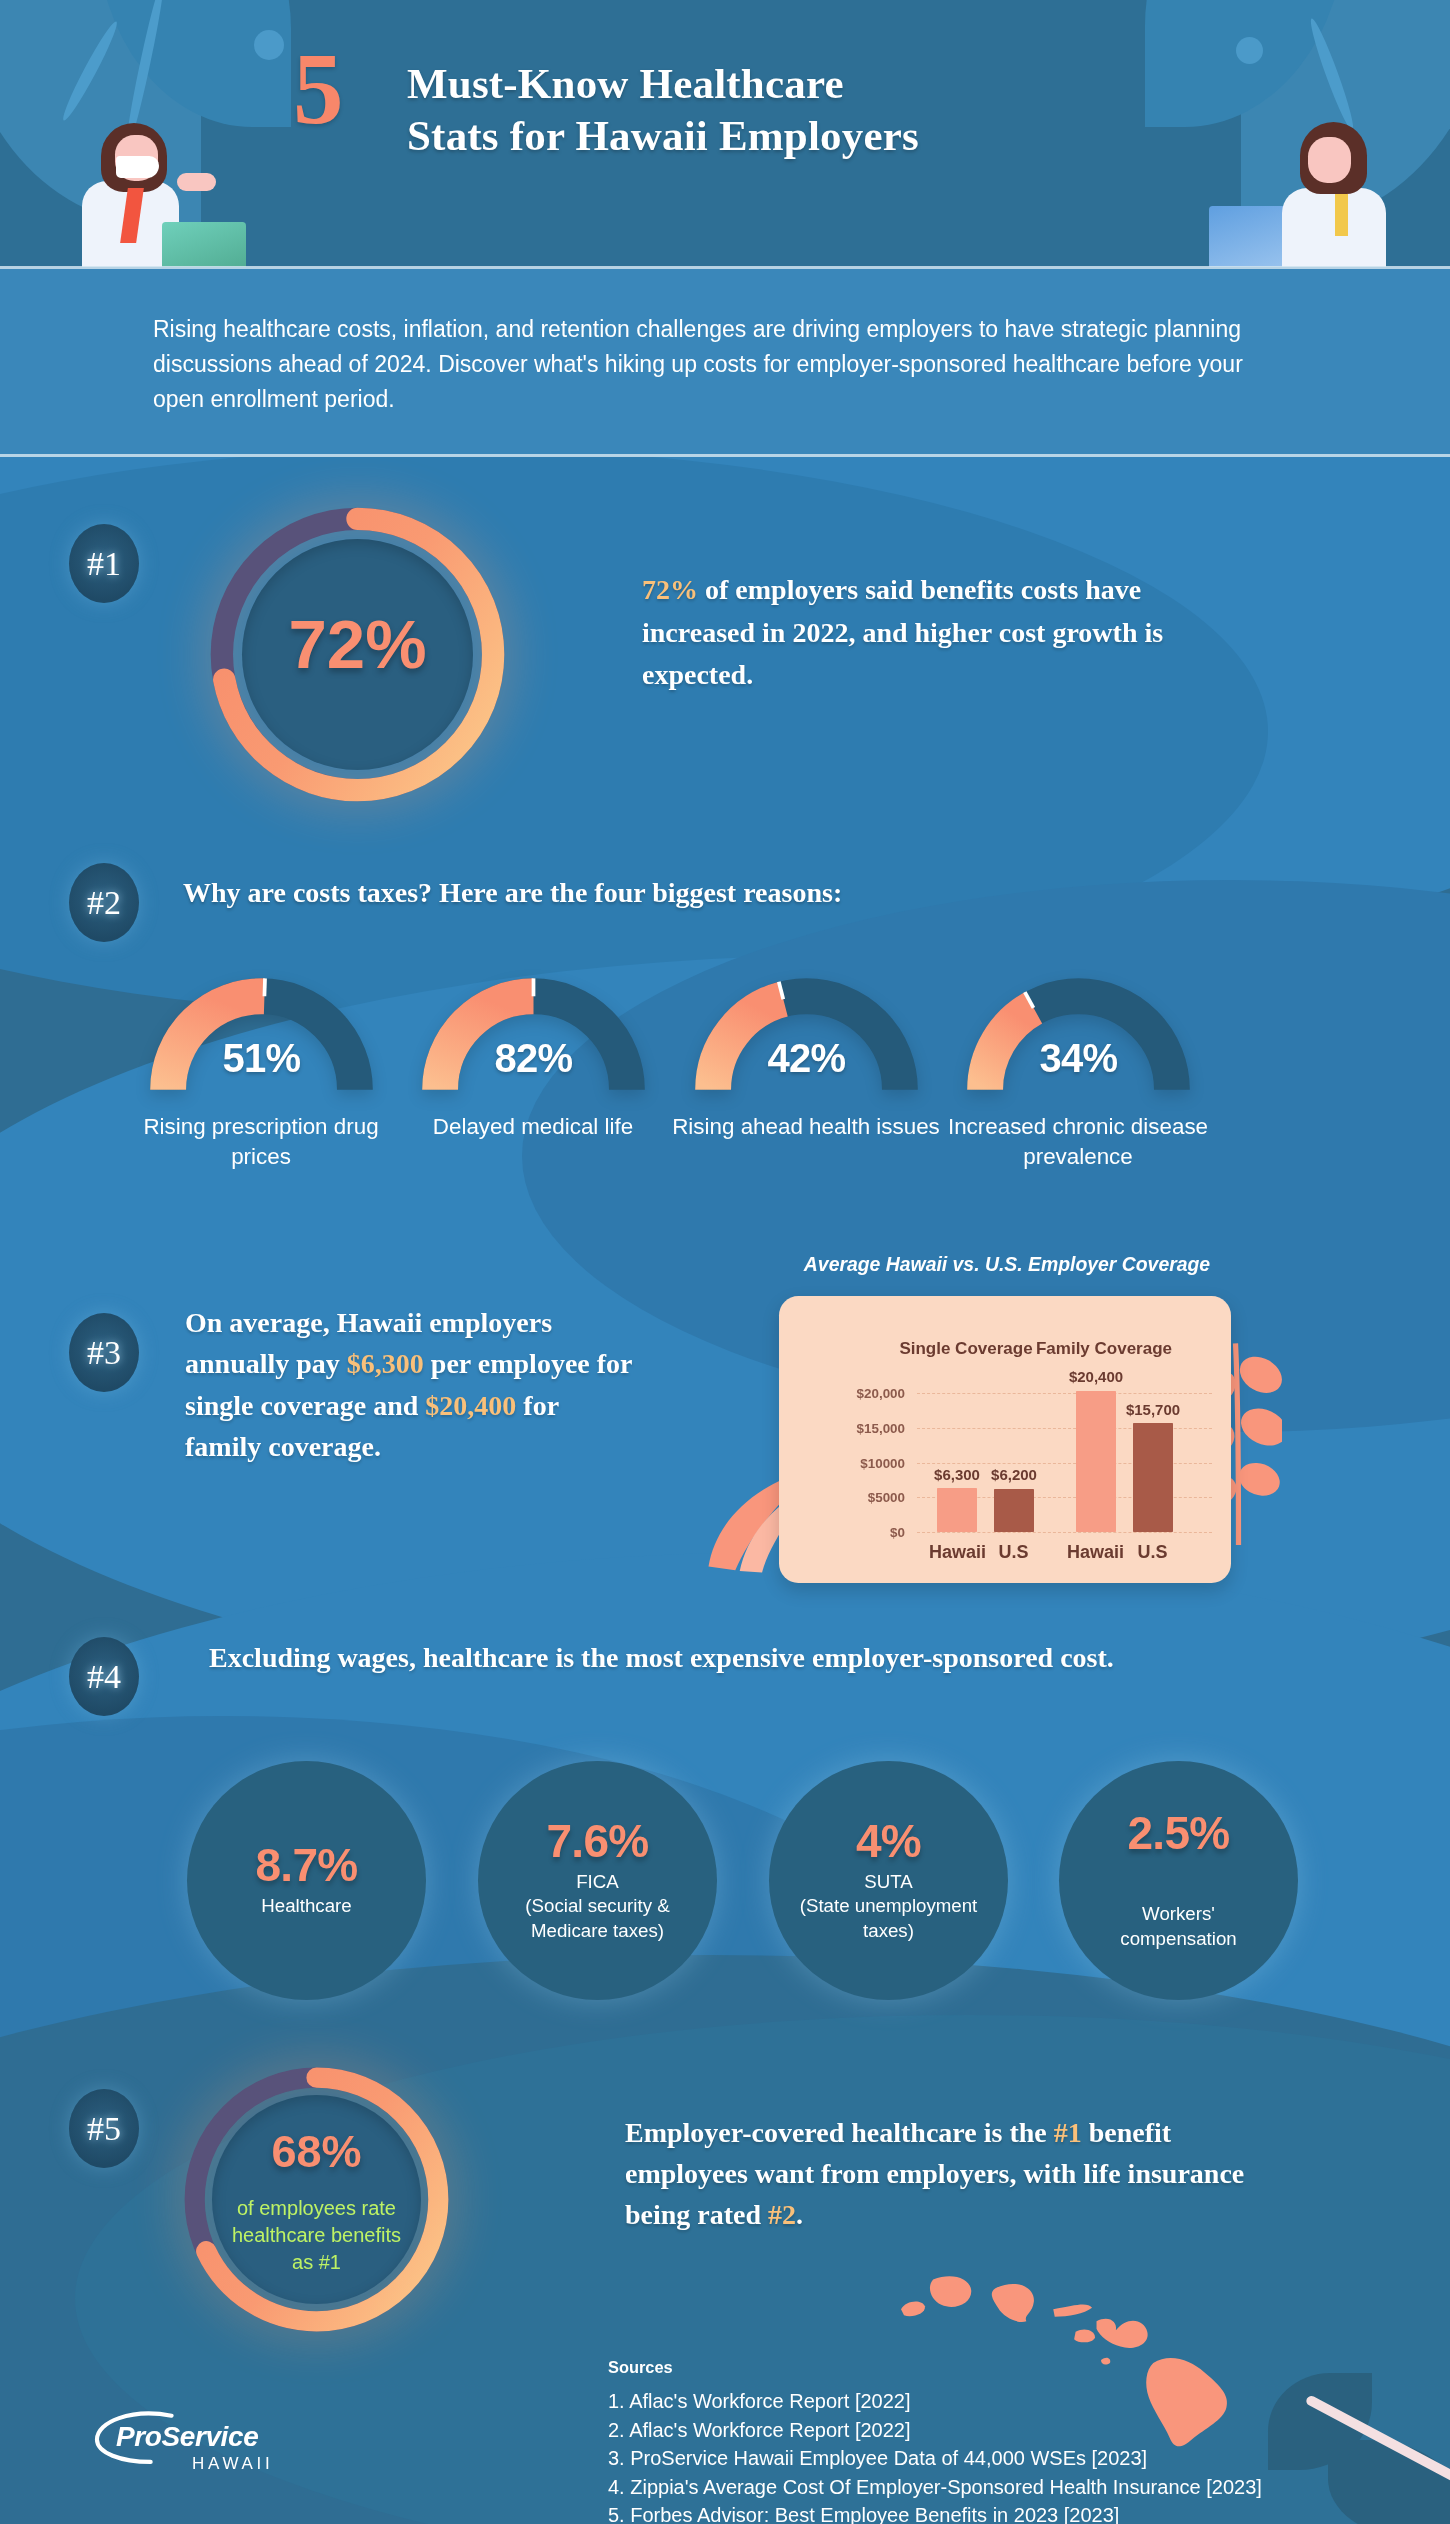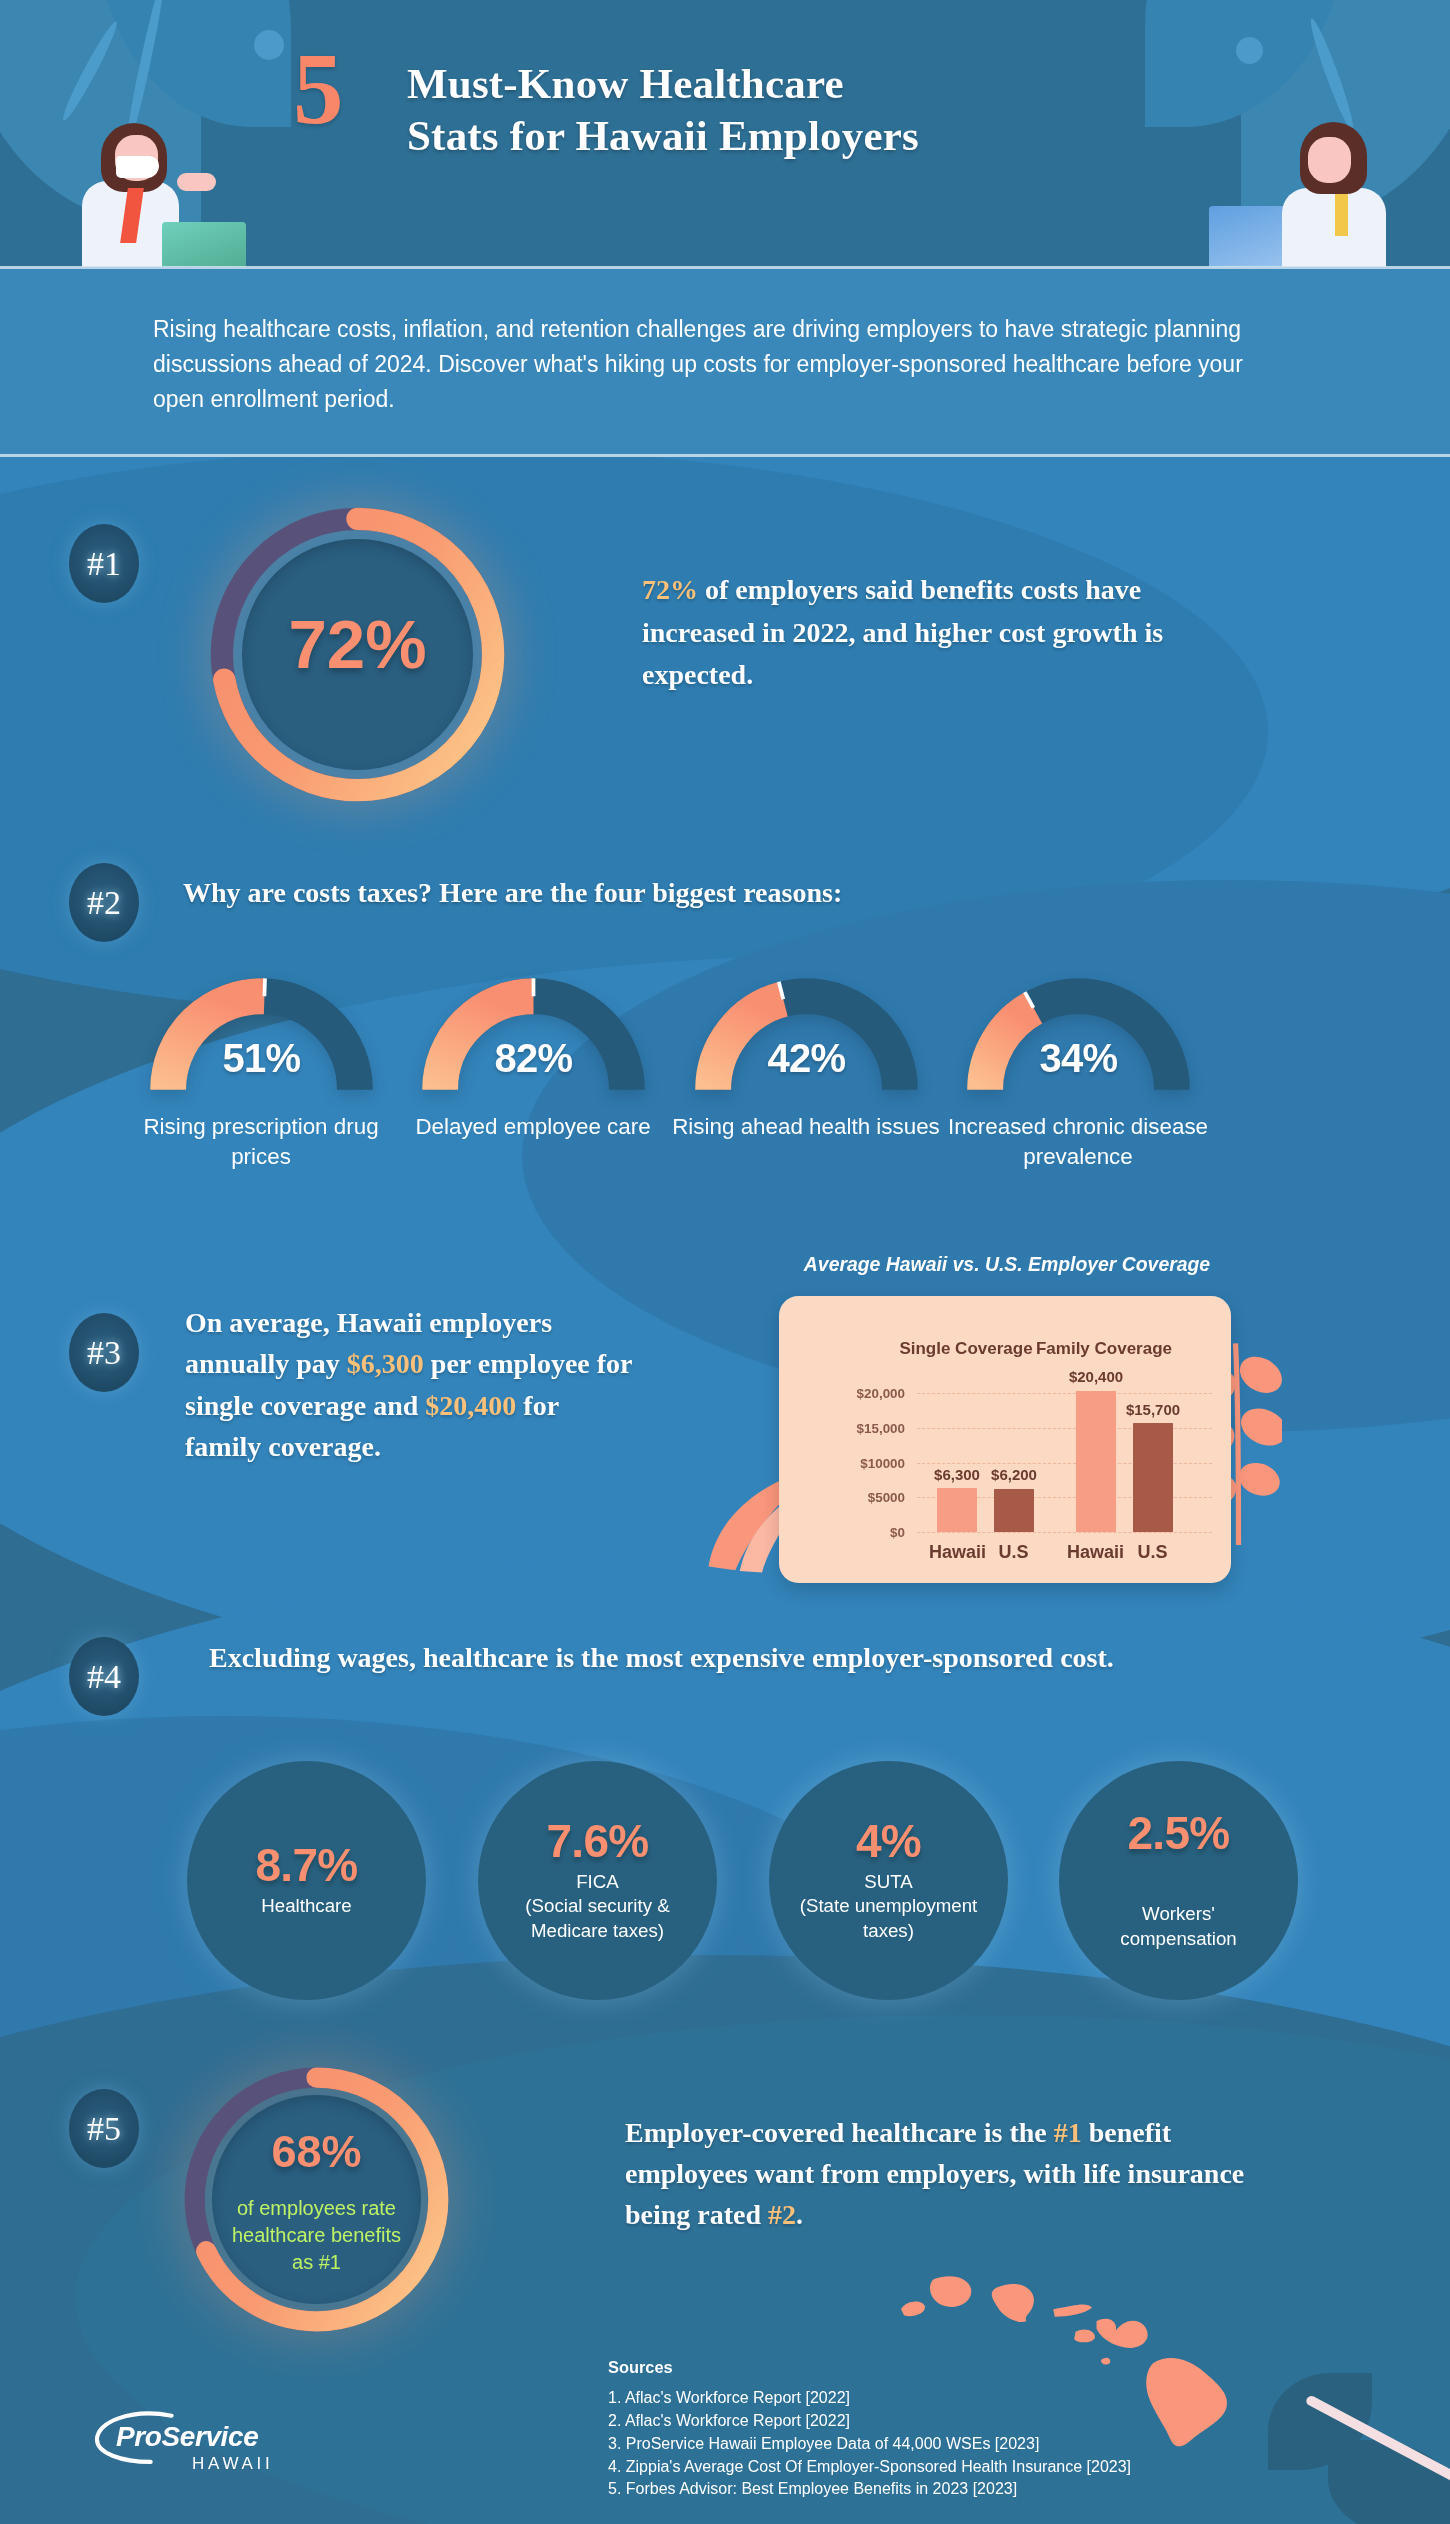--- a/index.html
+++ b/index.html
@@ -121,21 +121,21 @@
   .circ .l{color:#fff;font-size:18.7px;line-height:1.3;text-align:center;margin-top:6px;}
 
   
   .stat5-text{position:absolute;left:625px;top:2113px;width:672px;
     font-family:"Liberation Serif",serif;font-weight:bold;color:#fff;font-size:28px;
     line-height:1.46;text-shadow:0 1.5px 3px rgba(0,0,0,.22);}
 
   
   .sources{position:absolute;left:608px;top:2358px;color:#fff;}
   .sources h4{font-size:16.4px;margin-bottom:10.4px;font-weight:bold;}
-  .sources li{font-size:16px;line-height:1.42;list-style:none;}
+  .sources li{font-size:20px;line-height:1.42;list-style:none;}
   .logo{position:absolute;left:88px;top:2411px;width:194px;height:69px;}
   .logo-word{position:absolute;left:28px;top:10.4px;color:#fff;font-size:28px;
     font-weight:bold;font-style:italic;letter-spacing:-0.4px;}
   .logo-sub{position:absolute;left:104px;top:43px;color:#fff;font-size:17px;
     letter-spacing:3.7px;font-weight:300;}
   .islands{position:absolute;}
   .bl-leaf{position:absolute;background:#2a617f;border-radius:60% 0 70% 0;}
 </style>
 </head>
 <body>
@@ -245,21 +245,21 @@
             <linearGradient id="gg1" x1="0" y1="1" x2="0.4" y2="0">
               <stop offset="0%" stop-color="#fcbf8f"></stop>
               <stop offset="100%" stop-color="#f98f71"></stop>
             </linearGradient>
           </defs>
           <path d="M 55 160 A 125 125 0 0 1 305 160" fill="none" stroke="#255a7a" stroke-width="48"></path>
           <path d="M 55 160 A 125 125 0 0 1 180.00 35.00" fill="none" stroke="url(#gg1)" stroke-width="48"></path>
           <path d="M 180.00 35.00 L 180.00 11.00" stroke="#ffffff" stroke-width="5"></path>
         </svg>
         <div class="gauge-val">82%</div>
-        <div class="gauge-lab">Delayed employee care</div>
+        <div class="gauge-lab">Delayed medical life</div>
       </div>
       <div class="gauge" style="left: 672px; top: 970px;">
         <svg width="269" height="131" viewBox="0 0 360 175">
           <defs>
             <linearGradient id="gg2" x1="0" y1="1" x2="0.4" y2="0">
               <stop offset="0%" stop-color="#fcbf8f"></stop>
               <stop offset="100%" stop-color="#f98f71"></stop>
             </linearGradient>
           </defs>
           <path d="M 55 160 A 125 125 0 0 1 305 160" fill="none" stroke="#255a7a" stroke-width="48"></path>

